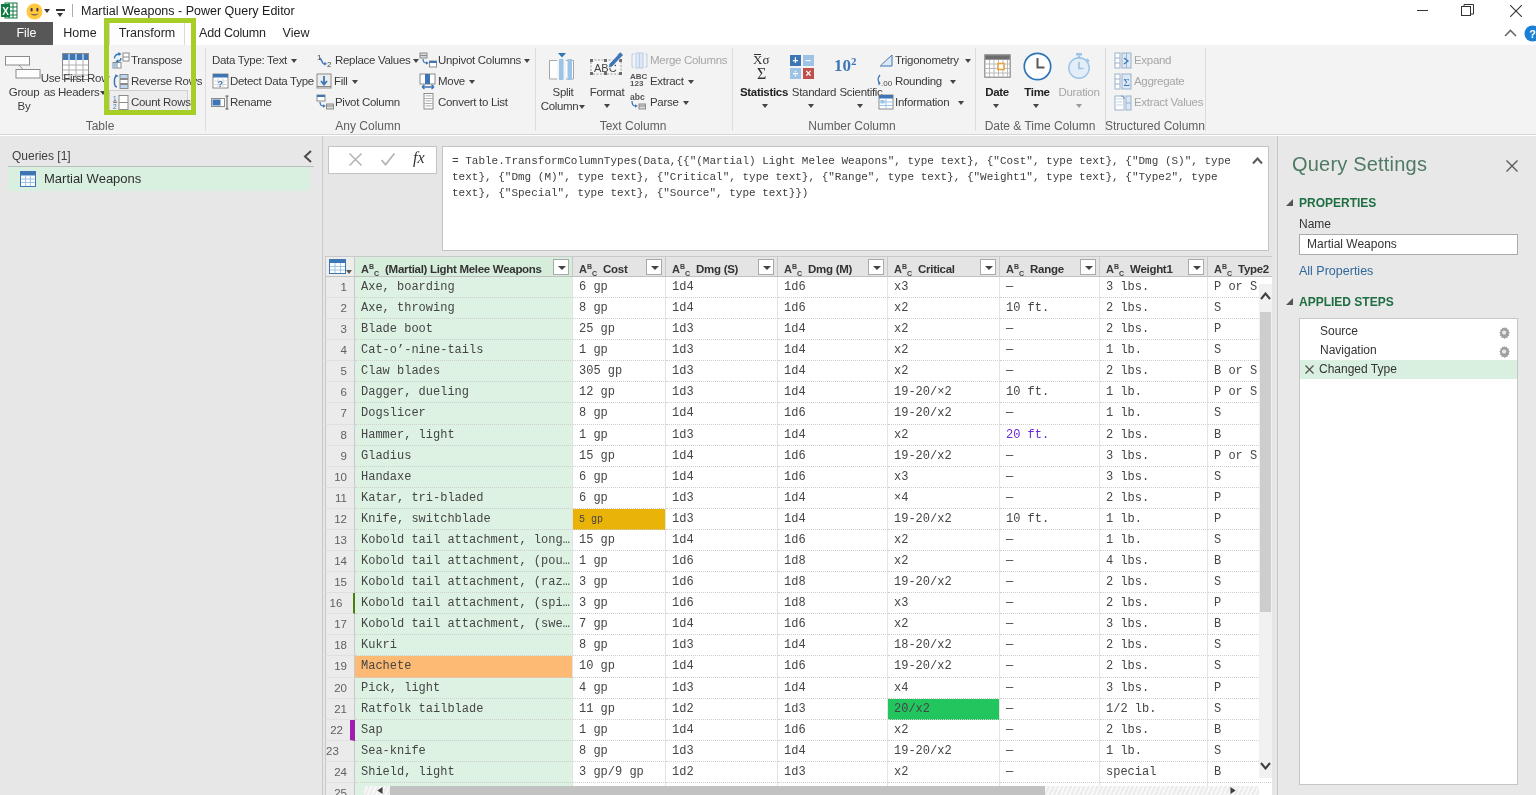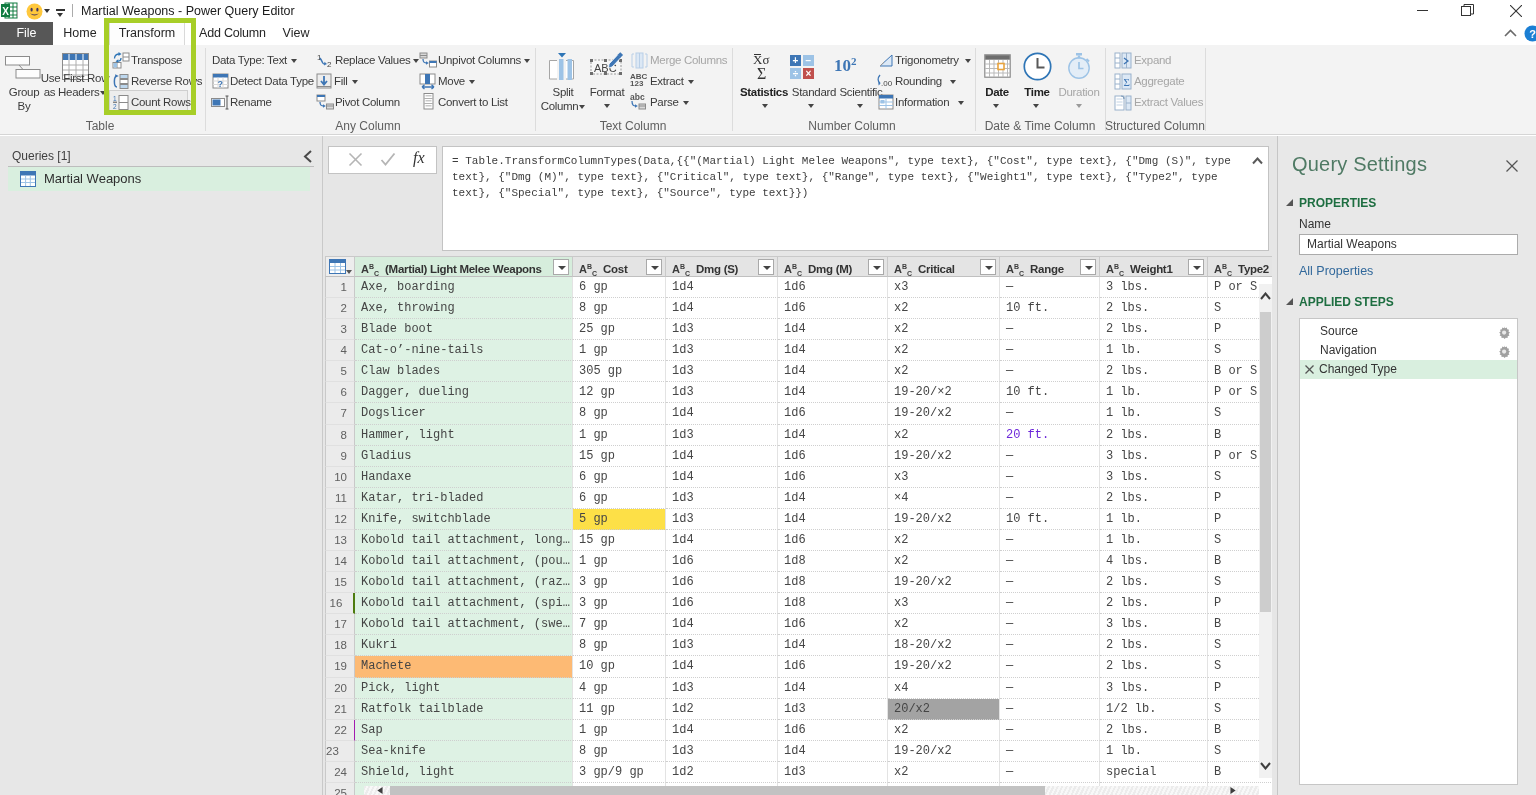--- a/index.html
+++ b/index.html
@@ -528,21 +528,21 @@
 <div class="a mono" style="left:30px;top:232.8px;width:218px;height:21.08px;background:#def2e4;border-right:1px solid #e3e3e3;border-bottom:1px dotted #cfcfcf;font-size:12px;color:#454545;line-height:21.08px;padding-left:6px;white-space:nowrap;overflow:hidden">Katar, tri-bladed</div>
 <div class="a mono" style="left:248px;top:232.8px;width:93px;height:21.08px;background:#fff;border-right:1px solid #e3e3e3;border-bottom:1px dotted #cfcfcf;font-size:12px;color:#454545;line-height:21.08px;padding-left:6px;white-space:nowrap;overflow:hidden">6 gp</div>
 <div class="a mono" style="left:341px;top:232.8px;width:112px;height:21.08px;background:#fff;border-right:1px solid #e3e3e3;border-bottom:1px dotted #cfcfcf;font-size:12px;color:#454545;line-height:21.08px;padding-left:6px;white-space:nowrap;overflow:hidden">1d3</div>
 <div class="a mono" style="left:453px;top:232.8px;width:110px;height:21.08px;background:#fff;border-right:1px solid #e3e3e3;border-bottom:1px dotted #cfcfcf;font-size:12px;color:#454545;line-height:21.08px;padding-left:6px;white-space:nowrap;overflow:hidden">1d4</div>
 <div class="a mono" style="left:563px;top:232.8px;width:112px;height:21.08px;background:#fff;border-right:1px solid #e3e3e3;border-bottom:1px dotted #cfcfcf;font-size:12px;color:#454545;line-height:21.08px;padding-left:6px;white-space:nowrap;overflow:hidden">×4</div>
 <div class="a mono" style="left:675px;top:232.8px;width:100px;height:21.08px;background:#fff;border-right:1px solid #e3e3e3;border-bottom:1px dotted #cfcfcf;font-size:12px;color:#454545;line-height:21.08px;padding-left:6px;white-space:nowrap;overflow:hidden">—</div>
 <div class="a mono" style="left:775px;top:232.8px;width:108px;height:21.08px;background:#fff;border-right:1px solid #e3e3e3;border-bottom:1px dotted #cfcfcf;font-size:12px;color:#454545;line-height:21.08px;padding-left:6px;white-space:nowrap;overflow:hidden">2 lbs.</div>
 <div class="a mono" style="left:883px;top:232.8px;width:65px;height:21.08px;background:#fff;border-right:1px solid #e3e3e3;border-bottom:1px dotted #cfcfcf;font-size:12px;color:#454545;line-height:21.08px;padding-left:6px;white-space:nowrap;overflow:hidden">P</div>
 <div class="a" style="left:0px;top:253.88px;width:30px;height:21.08px;background:#ebebeb;border-right:1px solid #c9c9c9;border-bottom:1px solid #e0e0e0;border-left:1px solid #c9c9c9;font-size:11.5px;color:#606060;text-align:right;line-height:21.08px;padding-right:7px">12</div>
 <div class="a mono" style="left:30px;top:253.88px;width:218px;height:21.08px;background:#def2e4;border-right:1px solid #e3e3e3;border-bottom:1px dotted #cfcfcf;font-size:12px;color:#454545;line-height:21.08px;padding-left:6px;white-space:nowrap;overflow:hidden">Knife, switchblade</div>
-<div class="a mono" style="left:248px;top:253.88px;width:93px;height:21.08px;background:#fde047;border-right:1px solid #e3e3e3;border-bottom:1px dotted #cfcfcf;font-size:12px;color:#454545;line-height:21.08px;padding-left:6px;white-space:nowrap;overflow:hidden">5 gp</div>
+<div class="a mono" style="left:248px;top:253.88px;width:93px;height:21.08px;background:#eab308;border-right:1px solid #e3e3e3;border-bottom:1px dotted #cfcfcf;font-size:10px;color:#454545;line-height:21.08px;padding-left:6px;white-space:nowrap;overflow:hidden">5 gp</div>
 <div class="a mono" style="left:341px;top:253.88px;width:112px;height:21.08px;background:#fff;border-right:1px solid #e3e3e3;border-bottom:1px dotted #cfcfcf;font-size:12px;color:#454545;line-height:21.08px;padding-left:6px;white-space:nowrap;overflow:hidden">1d3</div>
 <div class="a mono" style="left:453px;top:253.88px;width:110px;height:21.08px;background:#fff;border-right:1px solid #e3e3e3;border-bottom:1px dotted #cfcfcf;font-size:12px;color:#454545;line-height:21.08px;padding-left:6px;white-space:nowrap;overflow:hidden">1d4</div>
 <div class="a mono" style="left:563px;top:253.88px;width:112px;height:21.08px;background:#fff;border-right:1px solid #e3e3e3;border-bottom:1px dotted #cfcfcf;font-size:12px;color:#454545;line-height:21.08px;padding-left:6px;white-space:nowrap;overflow:hidden">19-20/x2</div>
 <div class="a mono" style="left:675px;top:253.88px;width:100px;height:21.08px;background:#fff;border-right:1px solid #e3e3e3;border-bottom:1px dotted #cfcfcf;font-size:12px;color:#454545;line-height:21.08px;padding-left:6px;white-space:nowrap;overflow:hidden">10 ft.</div>
 <div class="a mono" style="left:775px;top:253.88px;width:108px;height:21.08px;background:#fff;border-right:1px solid #e3e3e3;border-bottom:1px dotted #cfcfcf;font-size:12px;color:#454545;line-height:21.08px;padding-left:6px;white-space:nowrap;overflow:hidden">1 lb.</div>
 <div class="a mono" style="left:883px;top:253.88px;width:65px;height:21.08px;background:#fff;border-right:1px solid #e3e3e3;border-bottom:1px dotted #cfcfcf;font-size:12px;color:#454545;line-height:21.08px;padding-left:6px;white-space:nowrap;overflow:hidden">P</div>
 <div class="a" style="left:0px;top:274.96px;width:30px;height:21.08px;background:#ebebeb;border-right:1px solid #c9c9c9;border-bottom:1px solid #e0e0e0;border-left:1px solid #c9c9c9;font-size:11.5px;color:#606060;text-align:right;line-height:21.08px;padding-right:7px">13</div>
 <div class="a mono" style="left:30px;top:274.96px;width:218px;height:21.08px;background:#def2e4;border-right:1px solid #e3e3e3;border-bottom:1px dotted #cfcfcf;font-size:12px;color:#454545;line-height:21.08px;padding-left:6px;white-space:nowrap;overflow:hidden">Kobold tail attachment, long…</div>
 <div class="a mono" style="left:248px;top:274.96px;width:93px;height:21.08px;background:#fff;border-right:1px solid #e3e3e3;border-bottom:1px dotted #cfcfcf;font-size:12px;color:#454545;line-height:21.08px;padding-left:6px;white-space:nowrap;overflow:hidden">15 gp</div>
 <div class="a mono" style="left:341px;top:274.96px;width:112px;height:21.08px;background:#fff;border-right:1px solid #e3e3e3;border-bottom:1px dotted #cfcfcf;font-size:12px;color:#454545;line-height:21.08px;padding-left:6px;white-space:nowrap;overflow:hidden">1d4</div>
@@ -612,25 +612,25 @@
 <div class="a mono" style="left:453px;top:422.52px;width:110px;height:21.08px;background:#fff;border-right:1px solid #e3e3e3;border-bottom:1px dotted #cfcfcf;font-size:12px;color:#454545;line-height:21.08px;padding-left:6px;white-space:nowrap;overflow:hidden">1d4</div>
 <div class="a mono" style="left:563px;top:422.52px;width:112px;height:21.08px;background:#fff;border-right:1px solid #e3e3e3;border-bottom:1px dotted #cfcfcf;font-size:12px;color:#454545;line-height:21.08px;padding-left:6px;white-space:nowrap;overflow:hidden">x4</div>
 <div class="a mono" style="left:675px;top:422.52px;width:100px;height:21.08px;background:#fff;border-right:1px solid #e3e3e3;border-bottom:1px dotted #cfcfcf;font-size:12px;color:#454545;line-height:21.08px;padding-left:6px;white-space:nowrap;overflow:hidden">—</div>
 <div class="a mono" style="left:775px;top:422.52px;width:108px;height:21.08px;background:#fff;border-right:1px solid #e3e3e3;border-bottom:1px dotted #cfcfcf;font-size:12px;color:#454545;line-height:21.08px;padding-left:6px;white-space:nowrap;overflow:hidden">3 lbs.</div>
 <div class="a mono" style="left:883px;top:422.52px;width:65px;height:21.08px;background:#fff;border-right:1px solid #e3e3e3;border-bottom:1px dotted #cfcfcf;font-size:12px;color:#454545;line-height:21.08px;padding-left:6px;white-space:nowrap;overflow:hidden">P</div>
 <div class="a" style="left:0px;top:443.6px;width:30px;height:21.08px;background:#ebebeb;border-right:1px solid #c9c9c9;border-bottom:1px solid #e0e0e0;border-left:1px solid #c9c9c9;font-size:11.5px;color:#606060;text-align:right;line-height:21.08px;padding-right:7px">21</div>
 <div class="a mono" style="left:30px;top:443.6px;width:218px;height:21.08px;background:#def2e4;border-right:1px solid #e3e3e3;border-bottom:1px dotted #cfcfcf;font-size:12px;color:#454545;line-height:21.08px;padding-left:6px;white-space:nowrap;overflow:hidden">Ratfolk tailblade</div>
 <div class="a mono" style="left:248px;top:443.6px;width:93px;height:21.08px;background:#fff;border-right:1px solid #e3e3e3;border-bottom:1px dotted #cfcfcf;font-size:12px;color:#454545;line-height:21.08px;padding-left:6px;white-space:nowrap;overflow:hidden">11 gp</div>
 <div class="a mono" style="left:341px;top:443.6px;width:112px;height:21.08px;background:#fff;border-right:1px solid #e3e3e3;border-bottom:1px dotted #cfcfcf;font-size:12px;color:#454545;line-height:21.08px;padding-left:6px;white-space:nowrap;overflow:hidden">1d2</div>
 <div class="a mono" style="left:453px;top:443.6px;width:110px;height:21.08px;background:#fff;border-right:1px solid #e3e3e3;border-bottom:1px dotted #cfcfcf;font-size:12px;color:#454545;line-height:21.08px;padding-left:6px;white-space:nowrap;overflow:hidden">1d3</div>
-<div class="a mono" style="left:563px;top:443.6px;width:112px;height:21.08px;background:#a3a3a3;border-right:1px solid #e3e3e3;border-bottom:1px dotted #cfcfcf;font-size:12px;color:#454545;line-height:21.08px;padding-left:6px;white-space:nowrap;overflow:hidden">20/x2</div>
+<div class="a mono" style="left:563px;top:443.6px;width:112px;height:21.08px;background:#22c55e;border-right:1px solid #e3e3e3;border-bottom:1px dotted #cfcfcf;font-size:12px;color:#454545;line-height:21.08px;padding-left:6px;white-space:nowrap;overflow:hidden">20/x2</div>
 <div class="a mono" style="left:675px;top:443.6px;width:100px;height:21.08px;background:#fff;border-right:1px solid #e3e3e3;border-bottom:1px dotted #cfcfcf;font-size:12px;color:#454545;line-height:21.08px;padding-left:6px;white-space:nowrap;overflow:hidden">—</div>
 <div class="a mono" style="left:775px;top:443.6px;width:108px;height:21.08px;background:#fff;border-right:1px solid #e3e3e3;border-bottom:1px dotted #cfcfcf;font-size:12px;color:#454545;line-height:21.08px;padding-left:6px;white-space:nowrap;overflow:hidden">1/2 lb.</div>
 <div class="a mono" style="left:883px;top:443.6px;width:65px;height:21.08px;background:#fff;border-right:1px solid #e3e3e3;border-bottom:1px dotted #cfcfcf;font-size:12px;color:#454545;line-height:21.08px;padding-left:6px;white-space:nowrap;overflow:hidden">S</div>
-<div class="a" style="left:0px;top:464.68px;width:30px;height:21.08px;background:#ebebeb;border-right:1px solid #a21caf;border-bottom:1px solid #e0e0e0;border-left:1px solid #c9c9c9;font-size:11.5px;color:#606060;text-align:right;line-height:21.08px;padding-right:7px">22</div>
+<div class="a" style="left:0px;top:464.68px;width:30px;height:21.08px;background:#ebebeb;border-right:5px solid #a21caf;border-bottom:1px solid #e0e0e0;border-left:1px solid #c9c9c9;font-size:11.5px;color:#606060;text-align:right;line-height:21.08px;padding-right:7px">22</div>
 <div class="a mono" style="left:30px;top:464.68px;width:218px;height:21.08px;background:#def2e4;border-right:1px solid #e3e3e3;border-bottom:1px dotted #cfcfcf;font-size:12px;color:#454545;line-height:21.08px;padding-left:6px;white-space:nowrap;overflow:hidden">Sap</div>
 <div class="a mono" style="left:248px;top:464.68px;width:93px;height:21.08px;background:#fff;border-right:1px solid #e3e3e3;border-bottom:1px dotted #cfcfcf;font-size:12px;color:#454545;line-height:21.08px;padding-left:6px;white-space:nowrap;overflow:hidden">1 gp</div>
 <div class="a mono" style="left:341px;top:464.68px;width:112px;height:21.08px;background:#fff;border-right:1px solid #e3e3e3;border-bottom:1px dotted #cfcfcf;font-size:12px;color:#454545;line-height:21.08px;padding-left:6px;white-space:nowrap;overflow:hidden">1d4</div>
 <div class="a mono" style="left:453px;top:464.68px;width:110px;height:21.08px;background:#fff;border-right:1px solid #e3e3e3;border-bottom:1px dotted #cfcfcf;font-size:12px;color:#454545;line-height:21.08px;padding-left:6px;white-space:nowrap;overflow:hidden">1d6</div>
 <div class="a mono" style="left:563px;top:464.68px;width:112px;height:21.08px;background:#fff;border-right:1px solid #e3e3e3;border-bottom:1px dotted #cfcfcf;font-size:12px;color:#454545;line-height:21.08px;padding-left:6px;white-space:nowrap;overflow:hidden">x2</div>
 <div class="a mono" style="left:675px;top:464.68px;width:100px;height:21.08px;background:#fff;border-right:1px solid #e3e3e3;border-bottom:1px dotted #cfcfcf;font-size:12px;color:#454545;line-height:21.08px;padding-left:6px;white-space:nowrap;overflow:hidden">—</div>
 <div class="a mono" style="left:775px;top:464.68px;width:108px;height:21.08px;background:#fff;border-right:1px solid #e3e3e3;border-bottom:1px dotted #cfcfcf;font-size:12px;color:#454545;line-height:21.08px;padding-left:6px;white-space:nowrap;overflow:hidden">2 lbs.</div>
 <div class="a mono" style="left:883px;top:464.68px;width:65px;height:21.08px;background:#fff;border-right:1px solid #e3e3e3;border-bottom:1px dotted #cfcfcf;font-size:12px;color:#454545;line-height:21.08px;padding-left:6px;white-space:nowrap;overflow:hidden">B</div>
 <div class="a" style="left:0px;top:485.76px;width:30px;height:21.08px;background:#ebebeb;border-right:1px solid #c9c9c9;border-bottom:1px solid #e0e0e0;border-left:1px solid #c9c9c9;font-size:11.5px;color:#606060;text-align:left;line-height:21.08px;padding-right:7px">23</div>
 <div class="a mono" style="left:30px;top:485.76px;width:218px;height:21.08px;background:#def2e4;border-right:1px solid #e3e3e3;border-bottom:1px dotted #cfcfcf;font-size:12px;color:#454545;line-height:21.08px;padding-left:6px;white-space:nowrap;overflow:hidden">Sea-knife</div>

